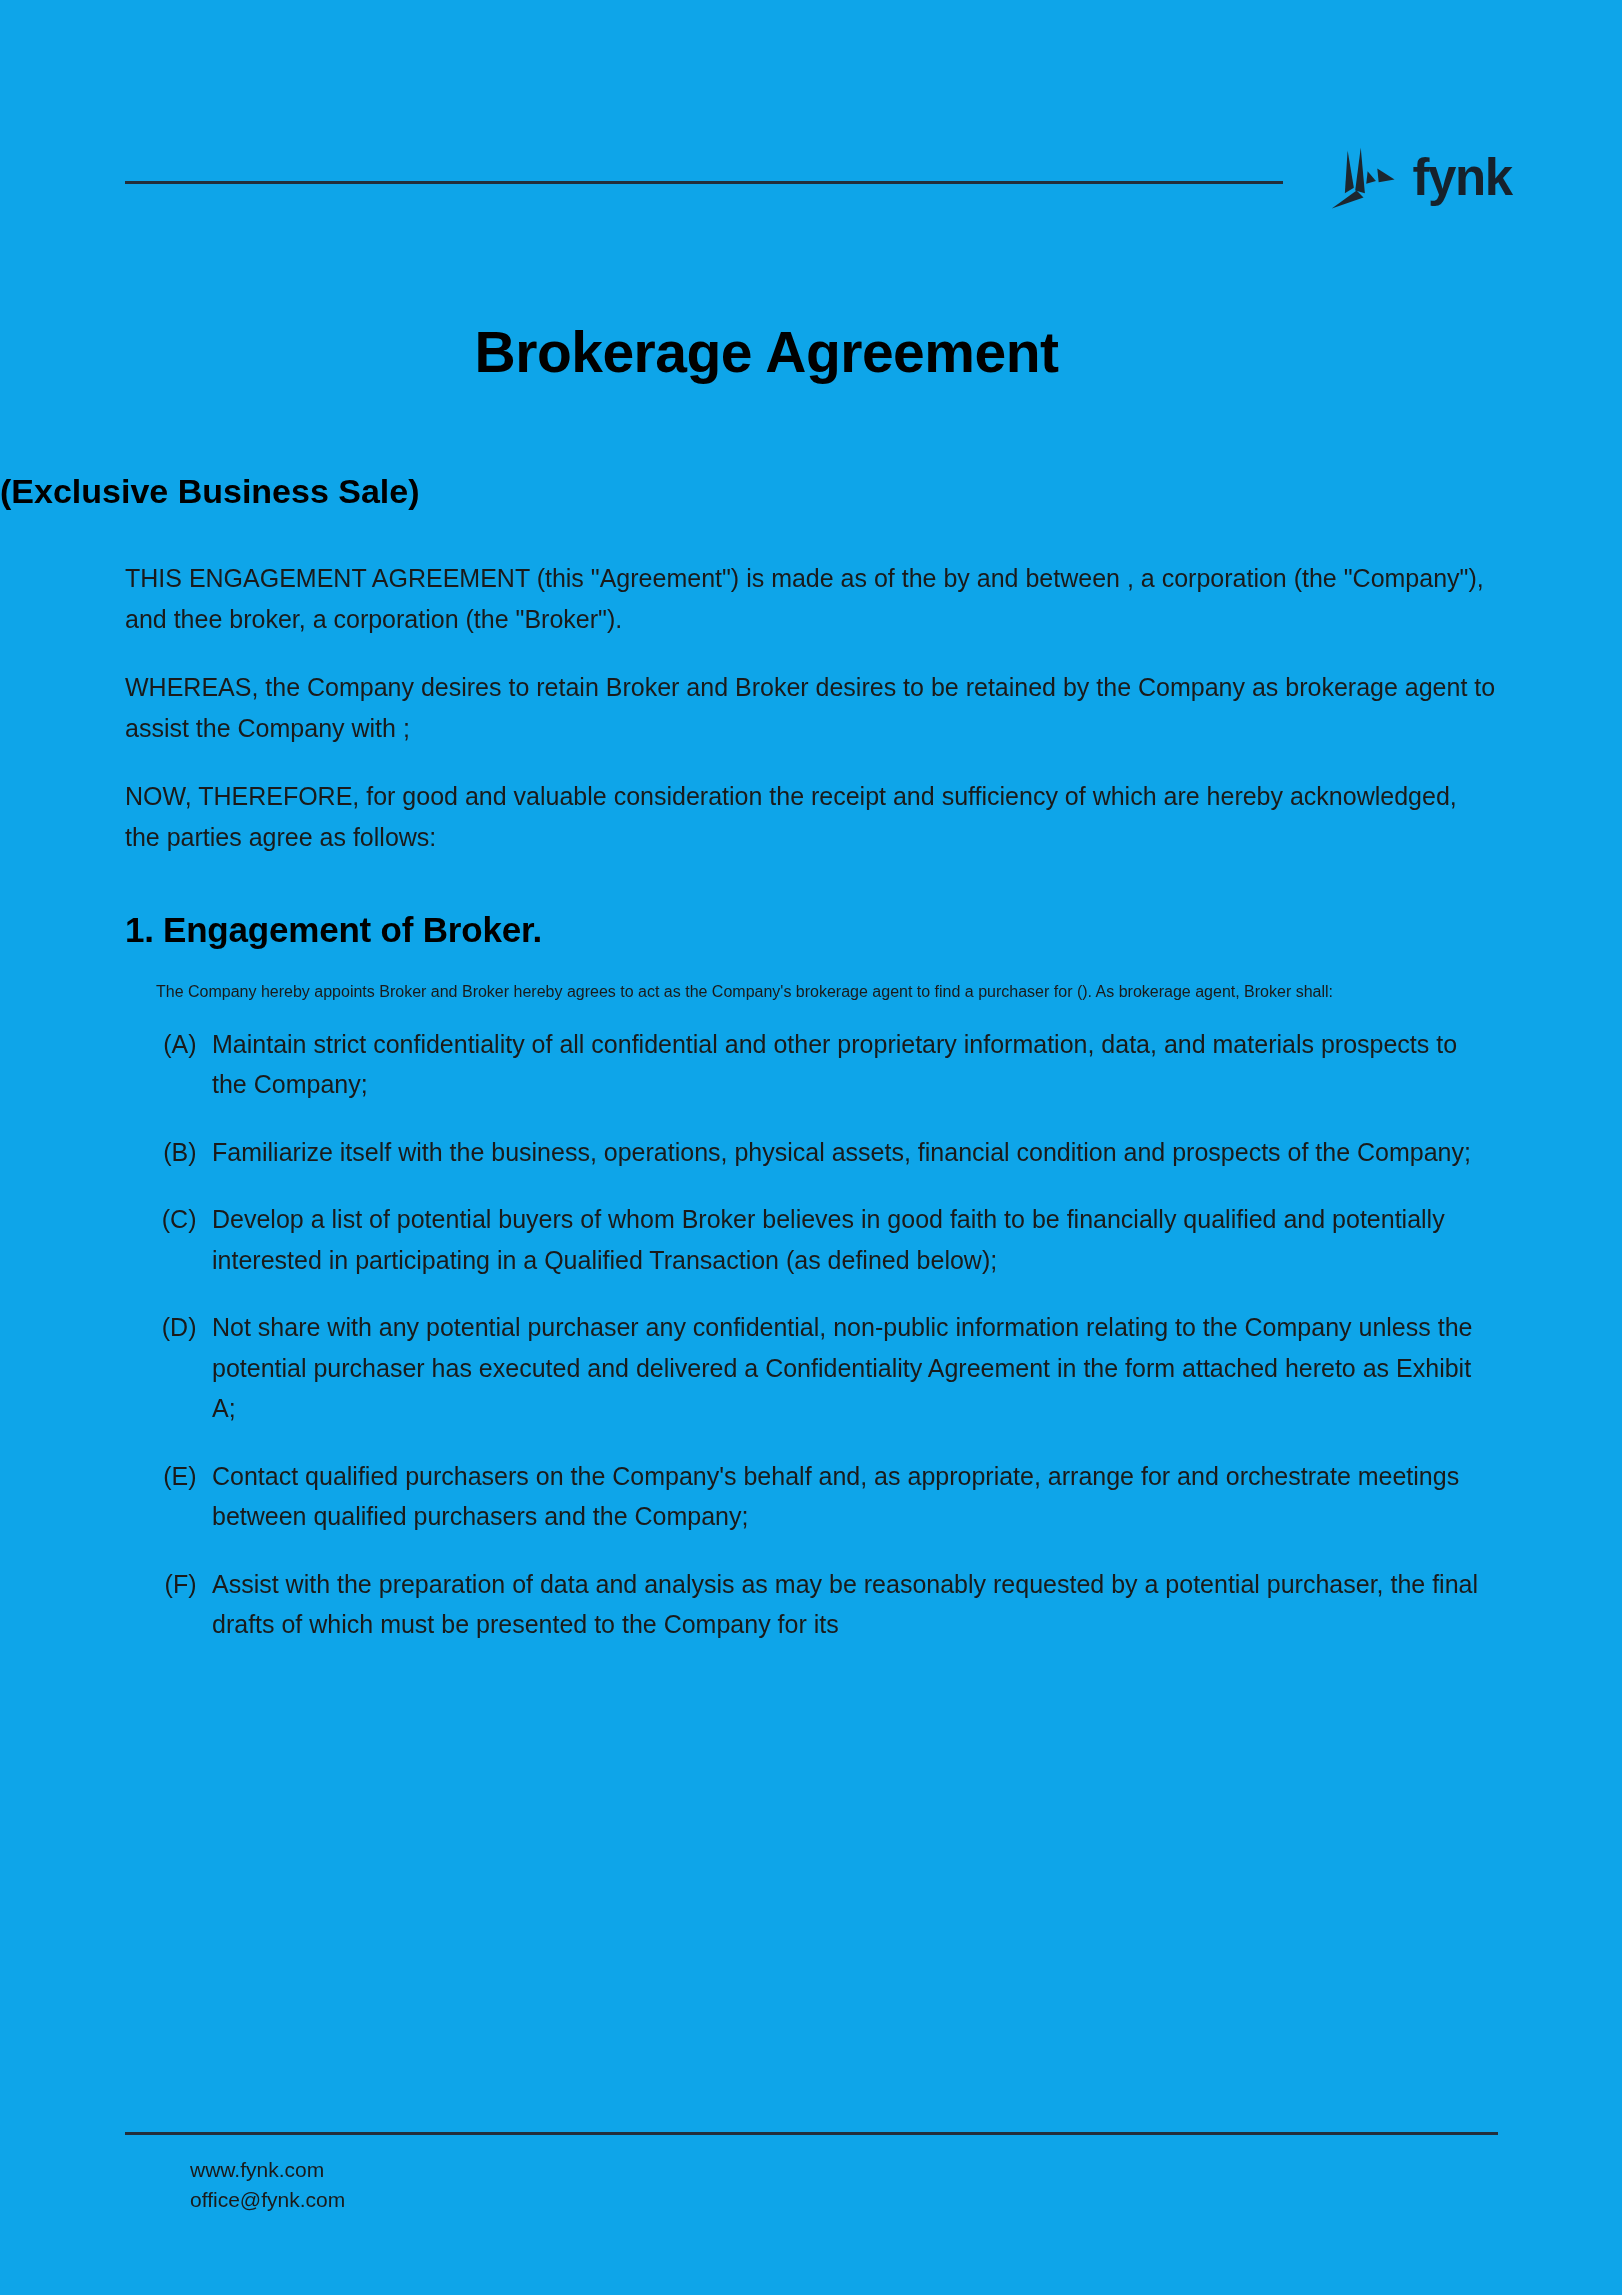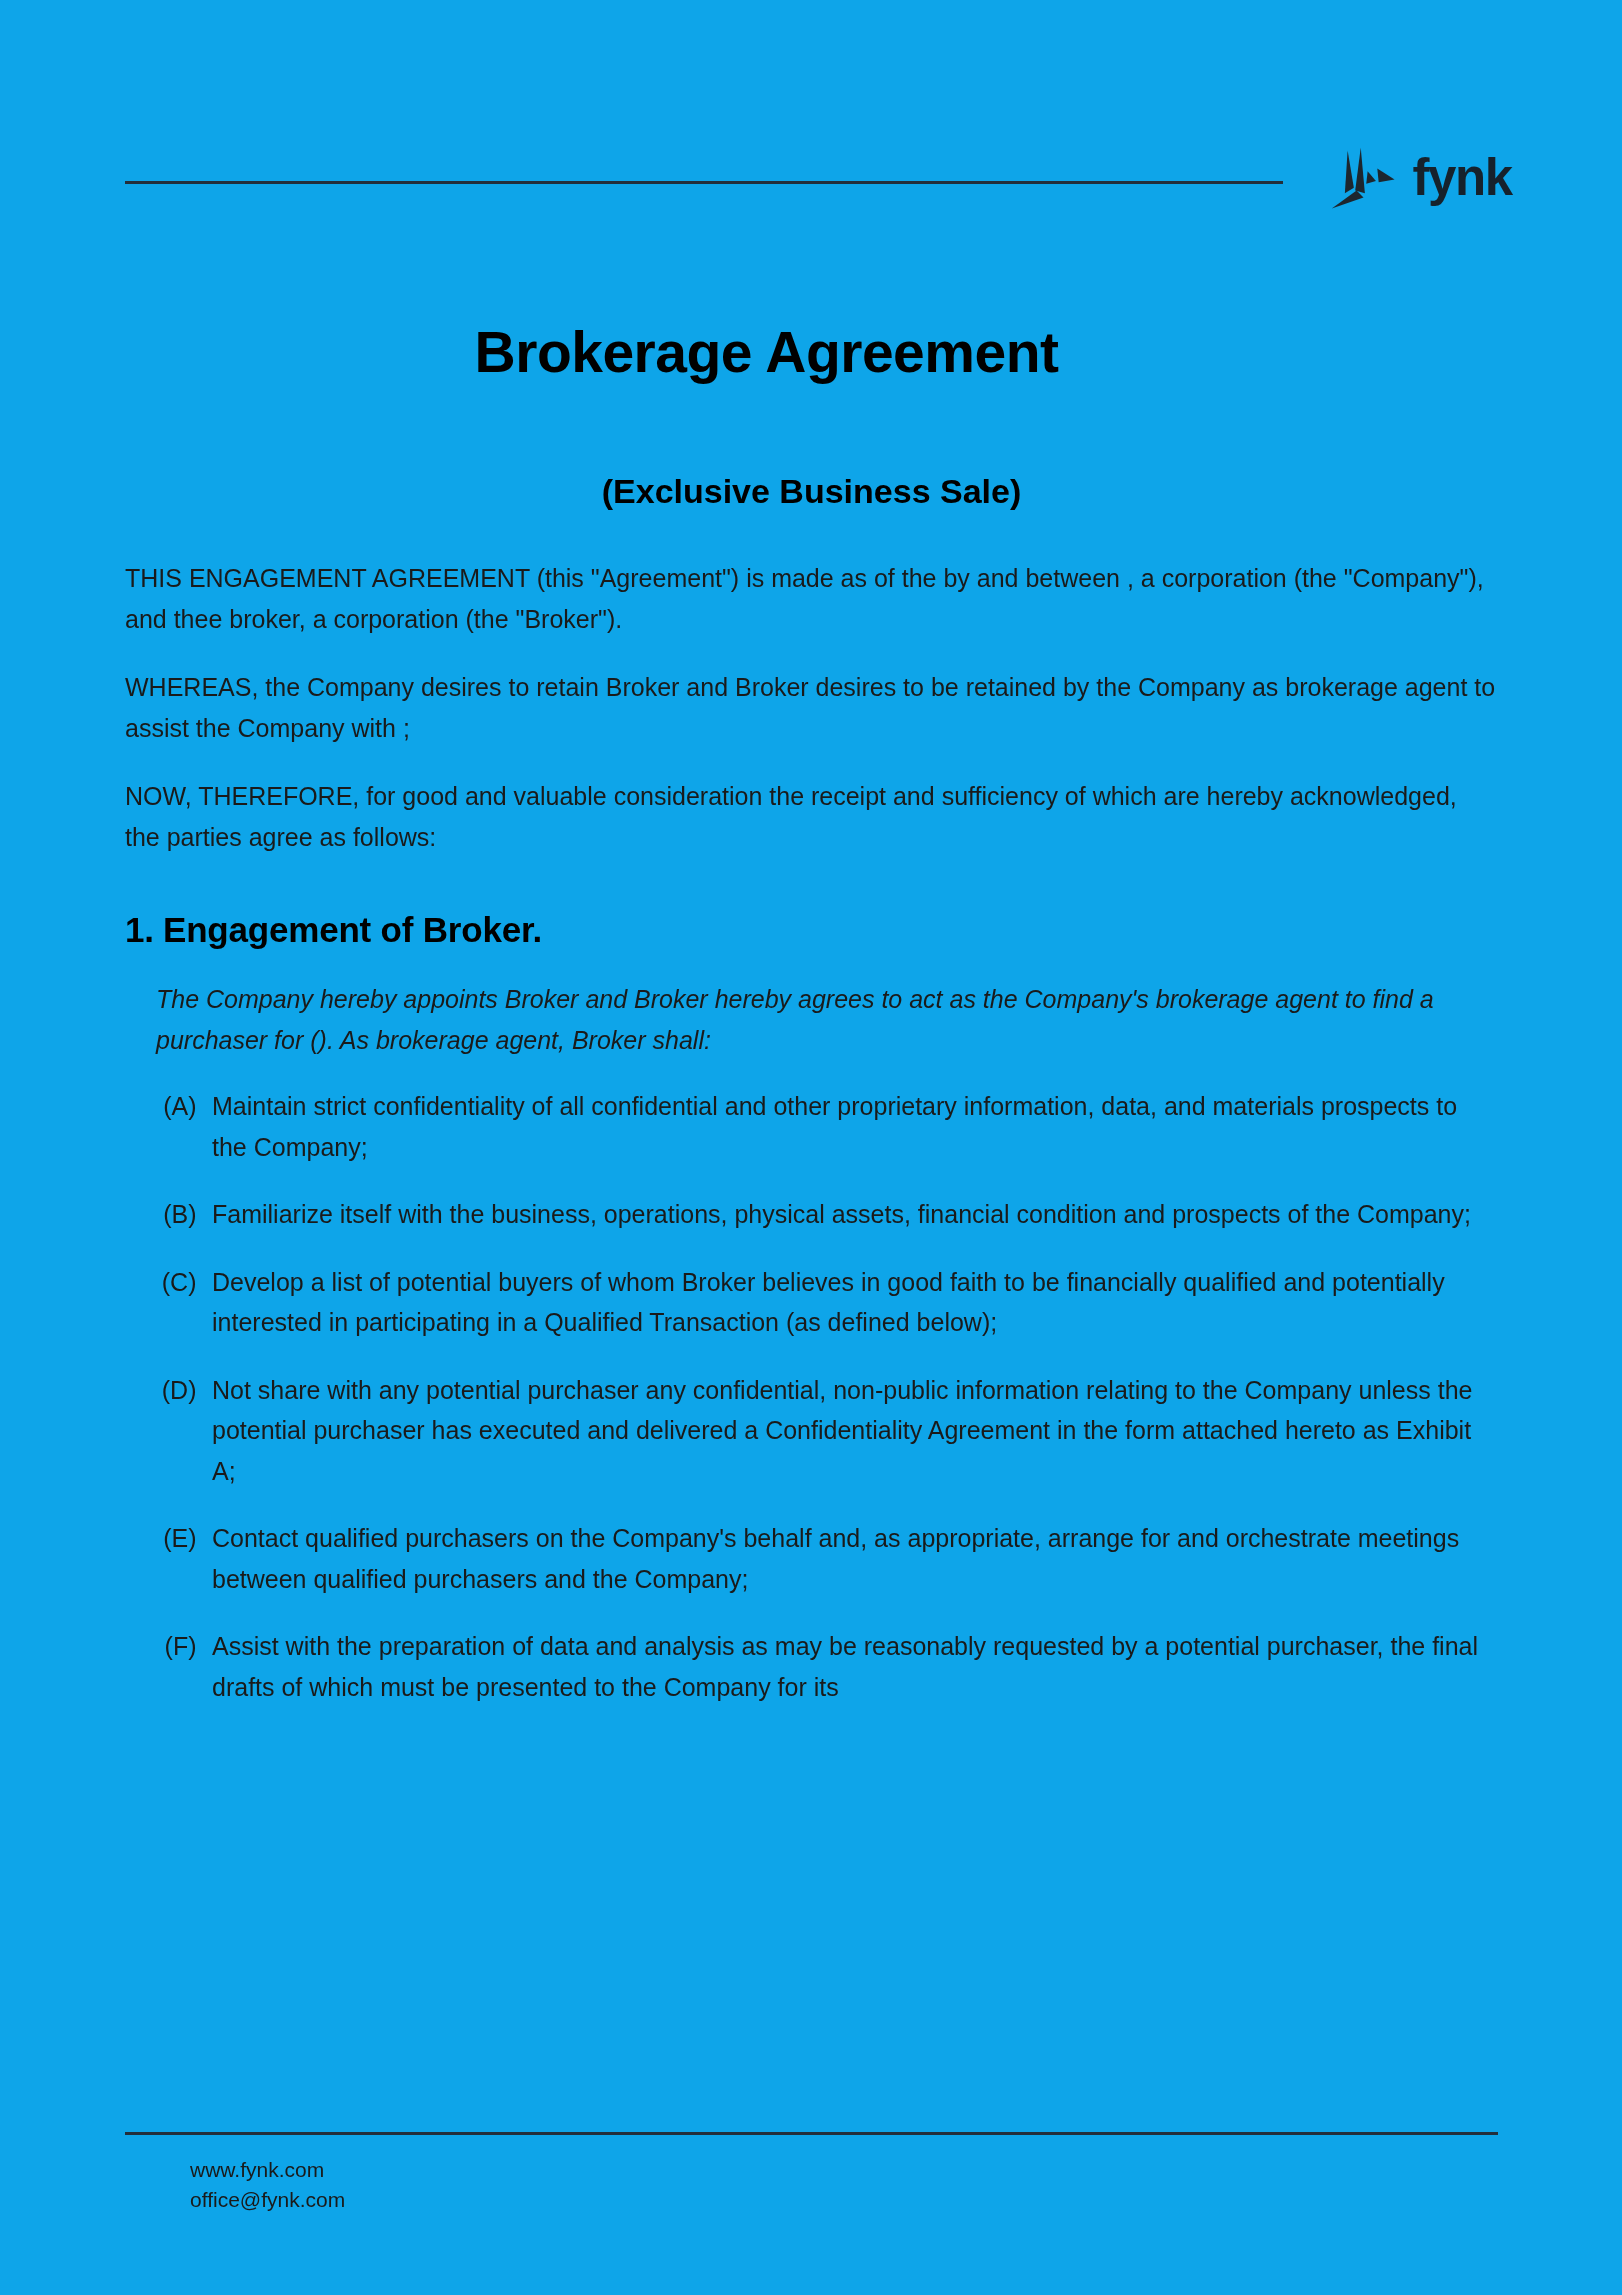--- a/index.html
+++ b/index.html
@@ -70,21 +70,20 @@
     font-weight: bold;
     letter-spacing: -0.5px;
     color: #000000;
     line-height: 1.15;
   }
   .doc-subtitle {
     position: absolute;
     left: 0;
     top: 471px;
     width: 1623px;
-    text-align: center;
     font-size: 34px;
     font-weight: bold;
     color: #000000;
     line-height: 1.2;
   }
 
   
   .content {
     position: absolute;
     left: 125px;
@@ -114,25 +113,24 @@
   }
   .section-text {
     flex: 1 1 auto;
   }
 
   .section-body {
     margin-left: 31px;
     width: 1336px;
   }
   .section-intro {
-    font-size: 25px;
+    font-size: 16px;
     line-height: 1.62;
     color: #1a1a1a;
-    margin: 0 0 26px 0;
-    font-style: italic;
+    margin: 0 0 19px 0;
   }
 
   .lettered-list {
     margin: 0;
     padding: 0;
     list-style: none;
   }
   .lettered-item {
     display: flex;
     align-items: flex-start;

